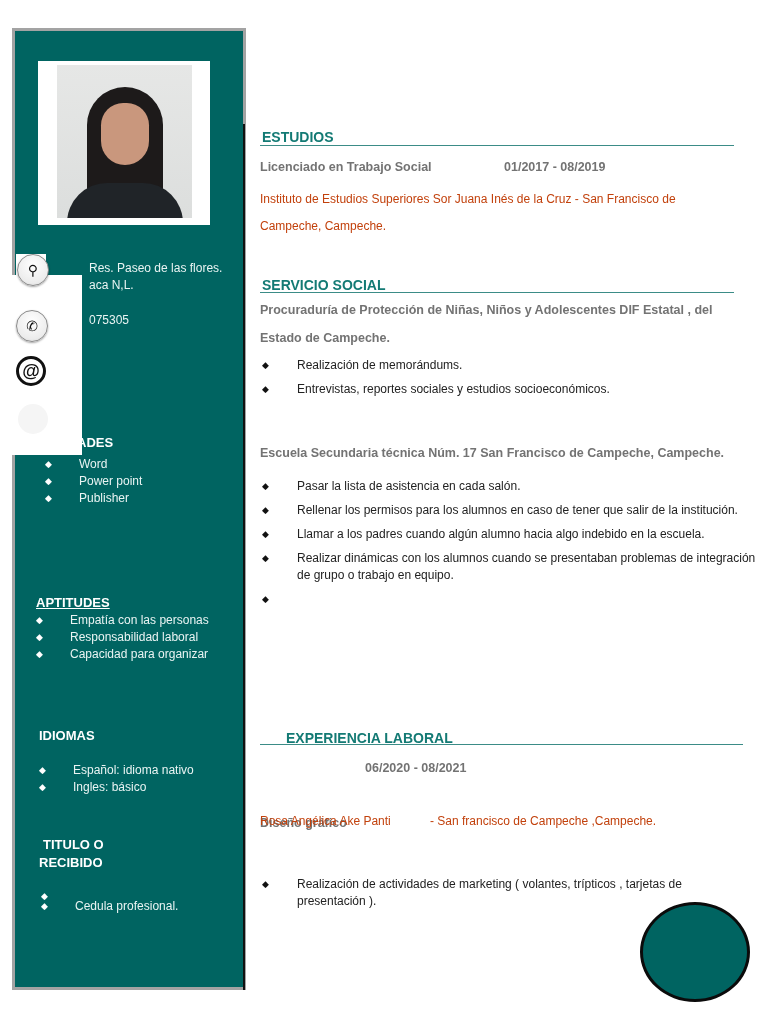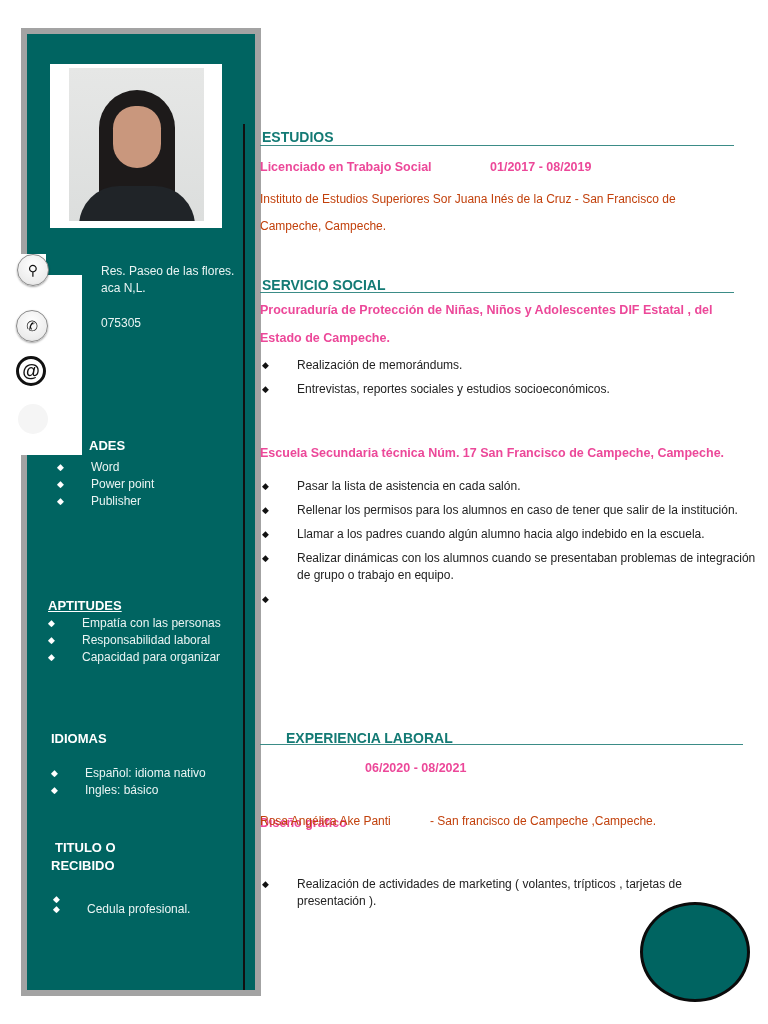--- a/index.html
+++ b/index.html
@@ -1,22 +1,22 @@
 <!DOCTYPE html>
 <html><head>
 <meta charset="utf-8">
 <style>
   html, body { margin: 0; padding: 0; }
   body {
     width: 768px; height: 1024px; position: relative; overflow: hidden;
     background: #ffffff; font-family: "Liberation Sans", sans-serif; color: #1a1a1a;
   }
   .sidebar {
-    position: absolute; left: 21px; top: 28px; width: 228px; height: 956px;
-    background: #006461; border: 6px solid #a3a3a3; box-sizing: content-box;
+    position: absolute; left: 12px; top: 28px; width: 228px; height: 956px;
+    background: #006461; border: 3px solid #a3a3a3; box-sizing: content-box;
   }
   .photo-frame {
     position: absolute; left: 23px; top: 30px; width: 172px; height: 164px;
     background: #ffffff;
   }
   .photo {
     position: absolute; left: 19px; top: 4px; width: 135px; height: 153px;
     background: linear-gradient(180deg, #e6e7e6 0%, #dcdedd 100%);
     overflow: hidden;
   }
@@ -51,21 +51,21 @@
   }
   .faint-icon {
     position: absolute; width: 30px; height: 30px; border-radius: 50%; background: #f5f5f5;
   }
   .divider-v { position: absolute; left: 243px; top: 124px; width: 2px; height: 866px; background: #111; }
   .sec-title {
     position: absolute; left: 262px; color: #137a74; font-weight: bold; font-size: 14px; line-height: 18px;
   }
   .sec-rule { position: absolute; height: 1px; background: #3b8c87; }
   .main-text { position: absolute; font-size: 12px; line-height: 24px; color: #c2410c; }
-  .main-bold { position: absolute; font-size: 12.5px; font-weight: bold; color: #ec4899; }
+  .main-bold { position: absolute; font-size: 12.5px; font-weight: bold; color: #737373; }
   .main-list { position: absolute; list-style: none; margin: 0; padding: 0; font-size: 12px; color: #222; }
   .main-list li { position: relative; padding-left: 35px; line-height: 17px; margin-bottom: 7px; }
   .main-list li .b { position: absolute; left: 0; top: 0; font-size: 9px; color: #111; }
   .circle {
     position: absolute; left: 640px; top: 902px; width: 104px; height: 94px; border-radius: 50%;
     background: #006461; border: 3px solid #0b0b0b;
   }
 </style>
 </head>
 <body>
@@ -117,21 +117,21 @@
 <div class="contact-icon" style="left:17px; top:254px;">⚲</div>
 <div class="contact-icon" style="left:16px; top:310px;">✆</div>
 <div class="at-icon" style="left:16px; top:356px;">@</div>
 <div class="faint-icon" style="left:18px; top:404px;"></div>
 
 <div class="divider-v"></div>
 
 <div class="sec-title" style="top:128px;">ESTUDIOS</div>
 <div class="sec-rule" style="left:260px; top:145px; width:474px;"></div>
 <div class="main-bold" style="left:260px; top:160px;">Licenciado en Trabajo Social</div>
-<div class="main-bold" style="left:490px; top:160px;">01/2017 - 08/2019</div>
+<div class="main-bold" style="left:504px; top:160px;">01/2017 - 08/2019</div>
 <div class="main-text" style="left:260px; top:187px;">Instituto de Estudios Superiores Sor Juana Inés de la Cruz - San Francisco de</div>
 <div class="main-text" style="left:260px; top:214px;text-align:right;">Campeche, Campeche.</div>
 
 <div class="sec-title" style="top:276px;">SERVICIO SOCIAL</div>
 <div class="sec-rule" style="left:260px; top:292px; width:474px;"></div>
 <div class="main-bold" style="left:260px; top:303px;">Procuraduría de Protección de Niñas, Niños y Adolescentes DIF Estatal , del</div>
 <div class="main-bold" style="left:260px; top:331px;">Estado de Campeche.</div>
 <ul class="main-list" style="left:262px; top:357px; width:500px;">
   <li><span class="b">◆</span><span>Realización de memorándums.</span></li>
   <li><span class="b">◆</span><span>Entrevistas, reportes sociales y estudios socioeconómicos.</span></li>

